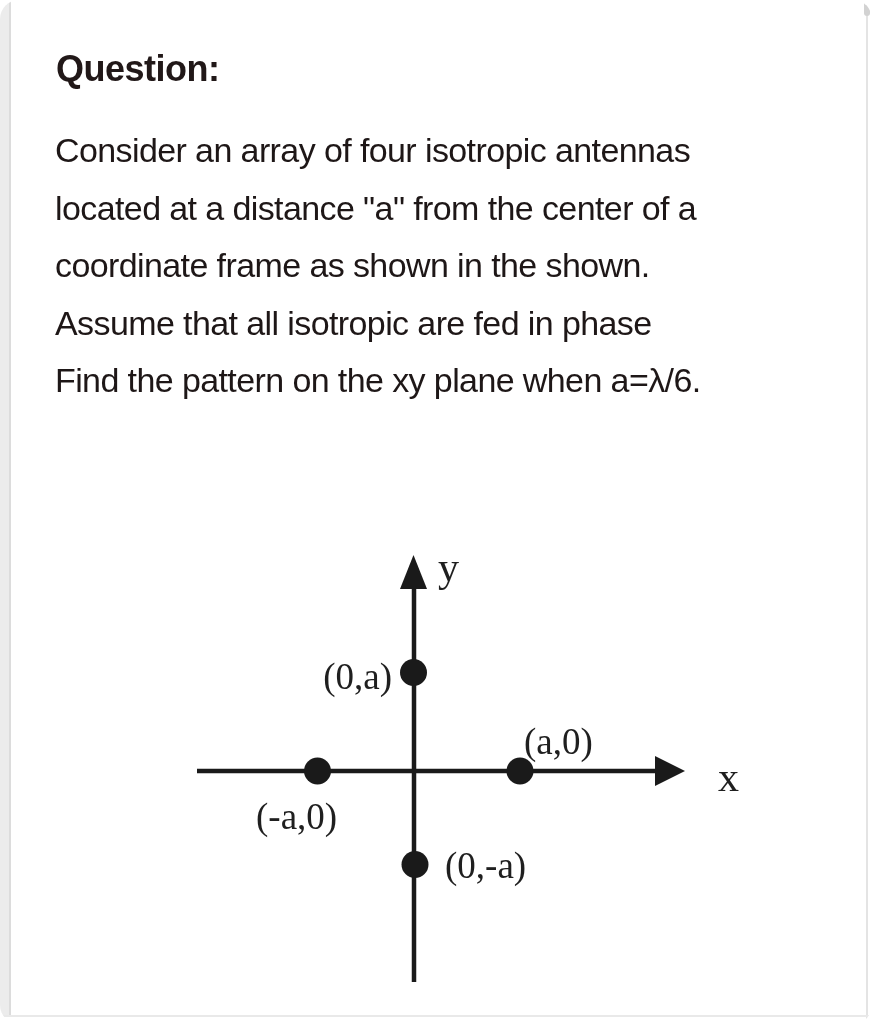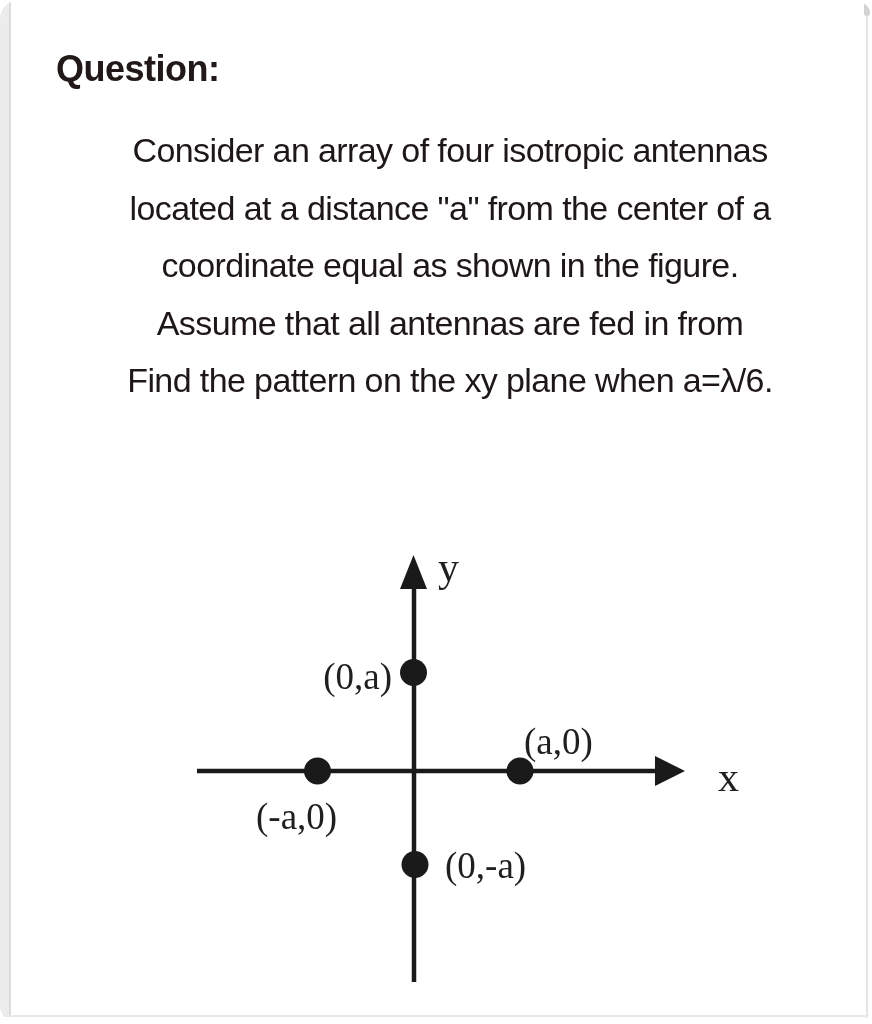--- a/index.html
+++ b/index.html
@@ -48,21 +48,20 @@
     color: #211818;
   }
   .body-text {
     position: absolute;
     left: 55px; top: 122px;
     width: 790px;
     font-size: 34px;
     line-height: 57.5px;
     letter-spacing: -0.6px;
     color: #1e1717;
-    text-align: center;
   }
   .body-line { white-space: nowrap; }
   .figure-svg {
     position: absolute;
     left: 0; top: 0;
     width: 872px; height: 1024px;
   }
   .fig-stroke { stroke: #1a1a1a; stroke-width: 4.5; fill: none; }
   .fig-fill { fill: #1a1a1a; stroke: none; }
   .fig-label {
@@ -80,22 +79,22 @@
   <div class="left-strip"></div>
   <div class="right-line"></div>
   <div class="scroll-thumb"></div>
   <div class="bottom-line"></div>
 
   <h1 class="heading">Question:</h1>
 
   <div class="body-text">
     <div class="body-line">Consider an array of four isotropic antennas</div>
     <div class="body-line">located at a distance "a" from the center of a</div>
-    <div class="body-line">coordinate equal as shown in the figure.</div>
-    <div class="body-line">Assume that all antennas are fed in from</div>
+    <div class="body-line">coordinate frame as shown in the shown.</div>
+    <div class="body-line">Assume that all isotropic are fed in phase</div>
     <div class="body-line">Find the pattern on the xy plane when a=λ/6.</div>
   </div>
 
   <svg class="figure-svg" viewBox="0 0 872 1024">
 
     <line class="fig-stroke" x1="414" y1="584" x2="414" y2="982"></line>
     <polygon class="fig-fill" points="413.5,555 400,589 427,589"></polygon>
 
     <line class="fig-stroke" x1="197" y1="771" x2="658" y2="771"></line>
     <polygon class="fig-fill" points="685,771 655,756 655,786"></polygon>

